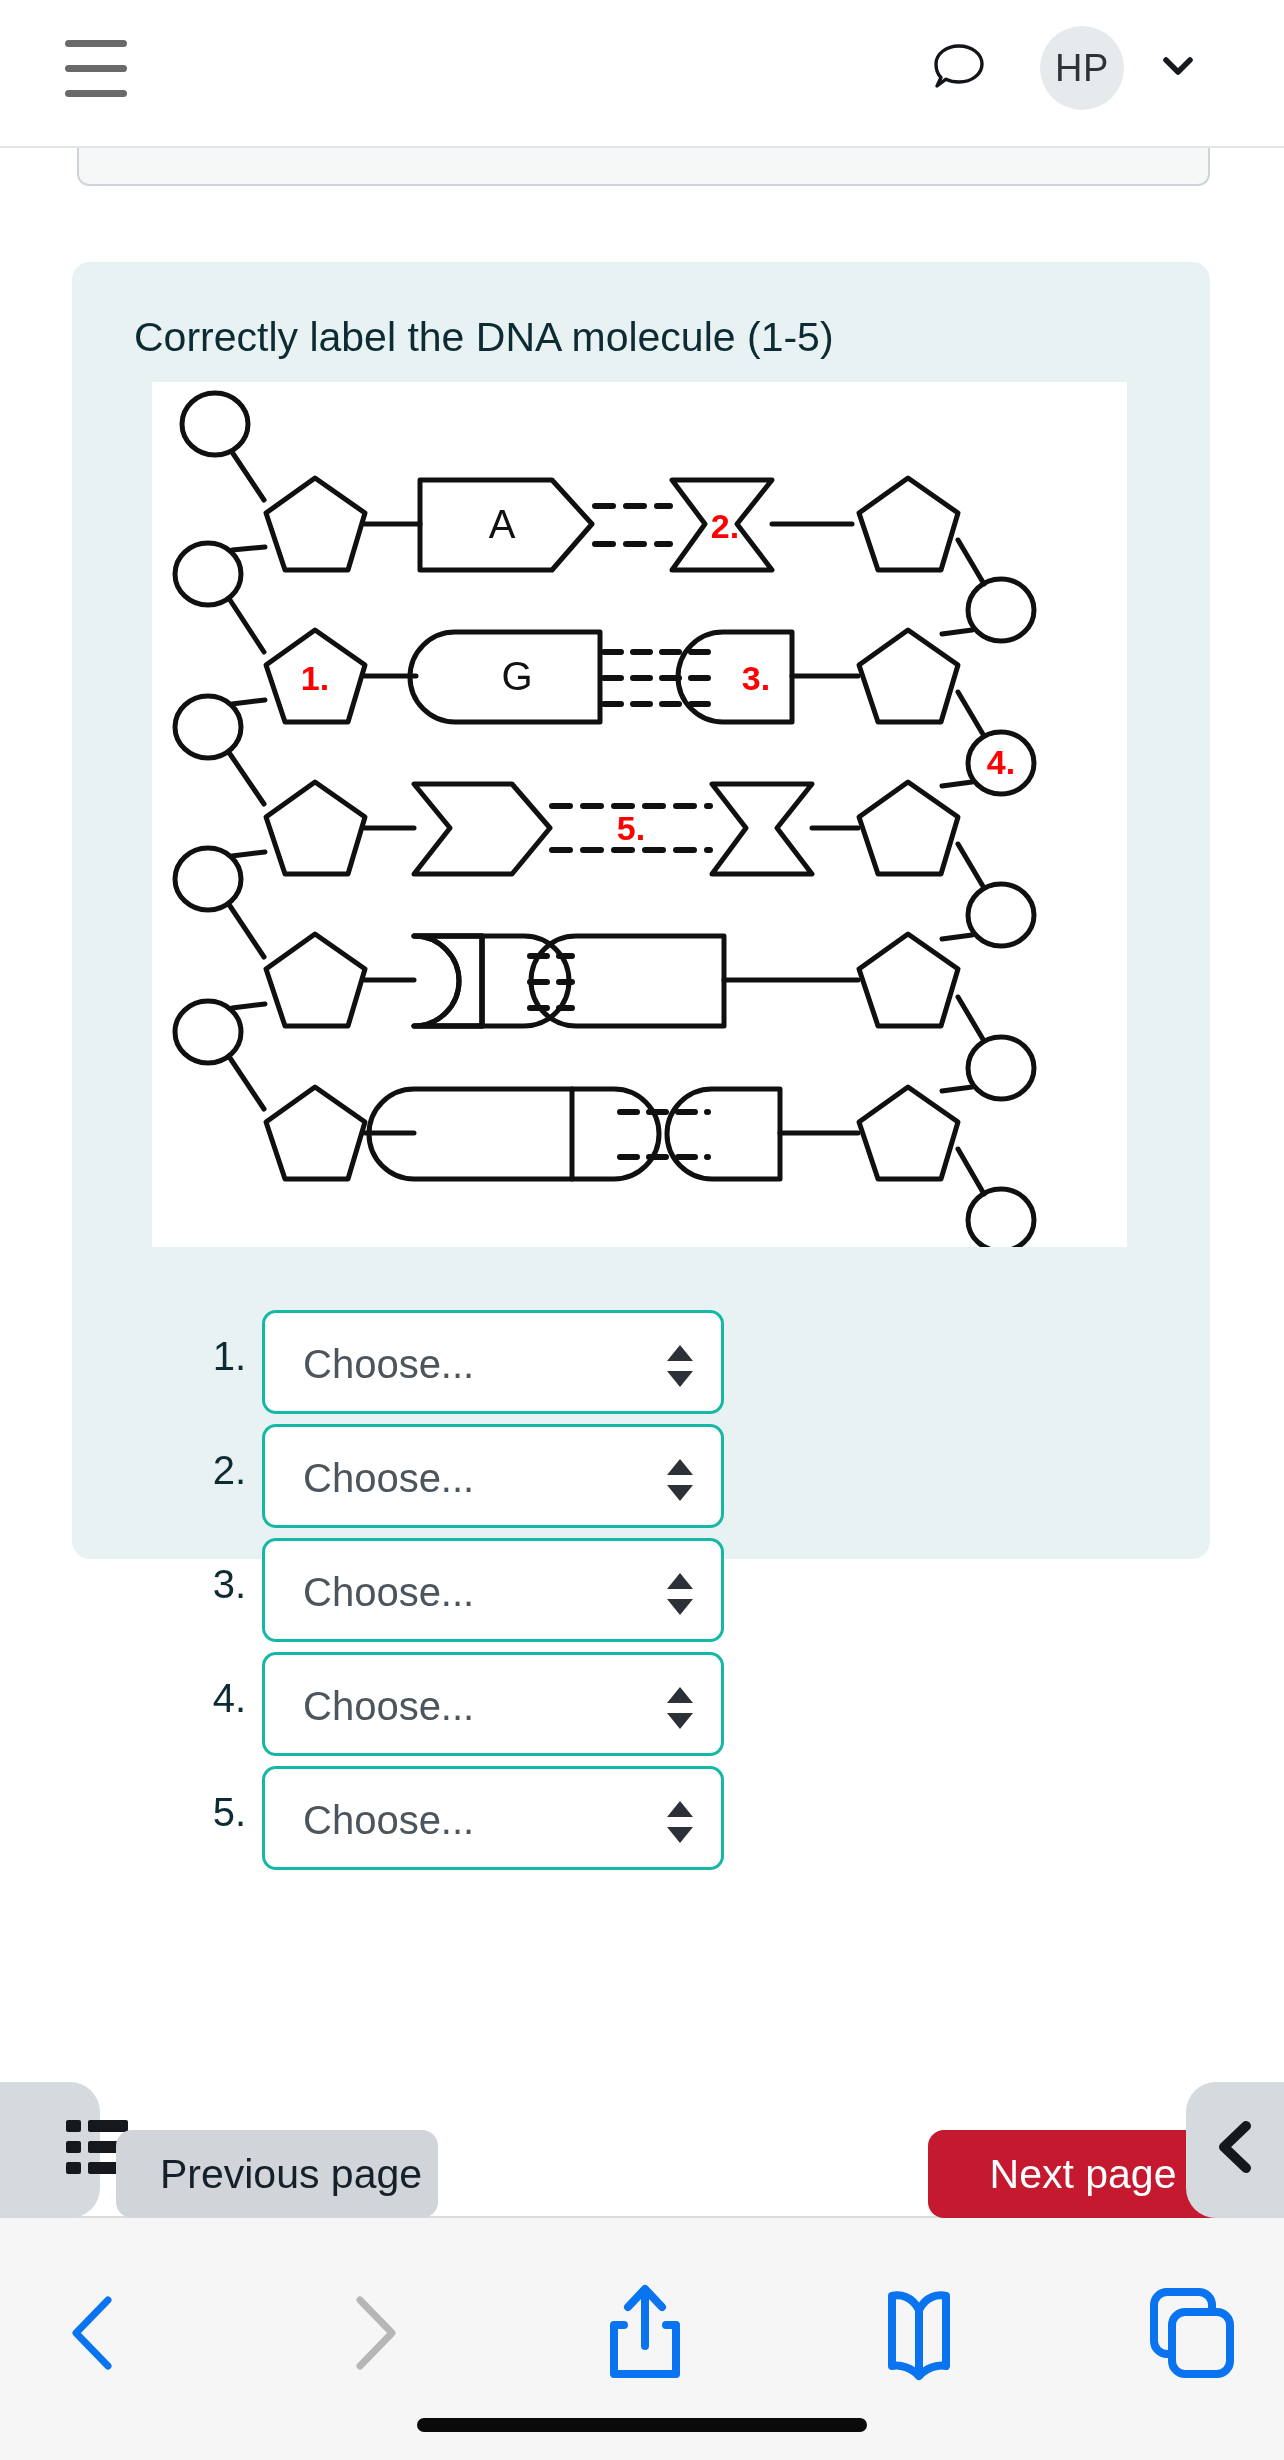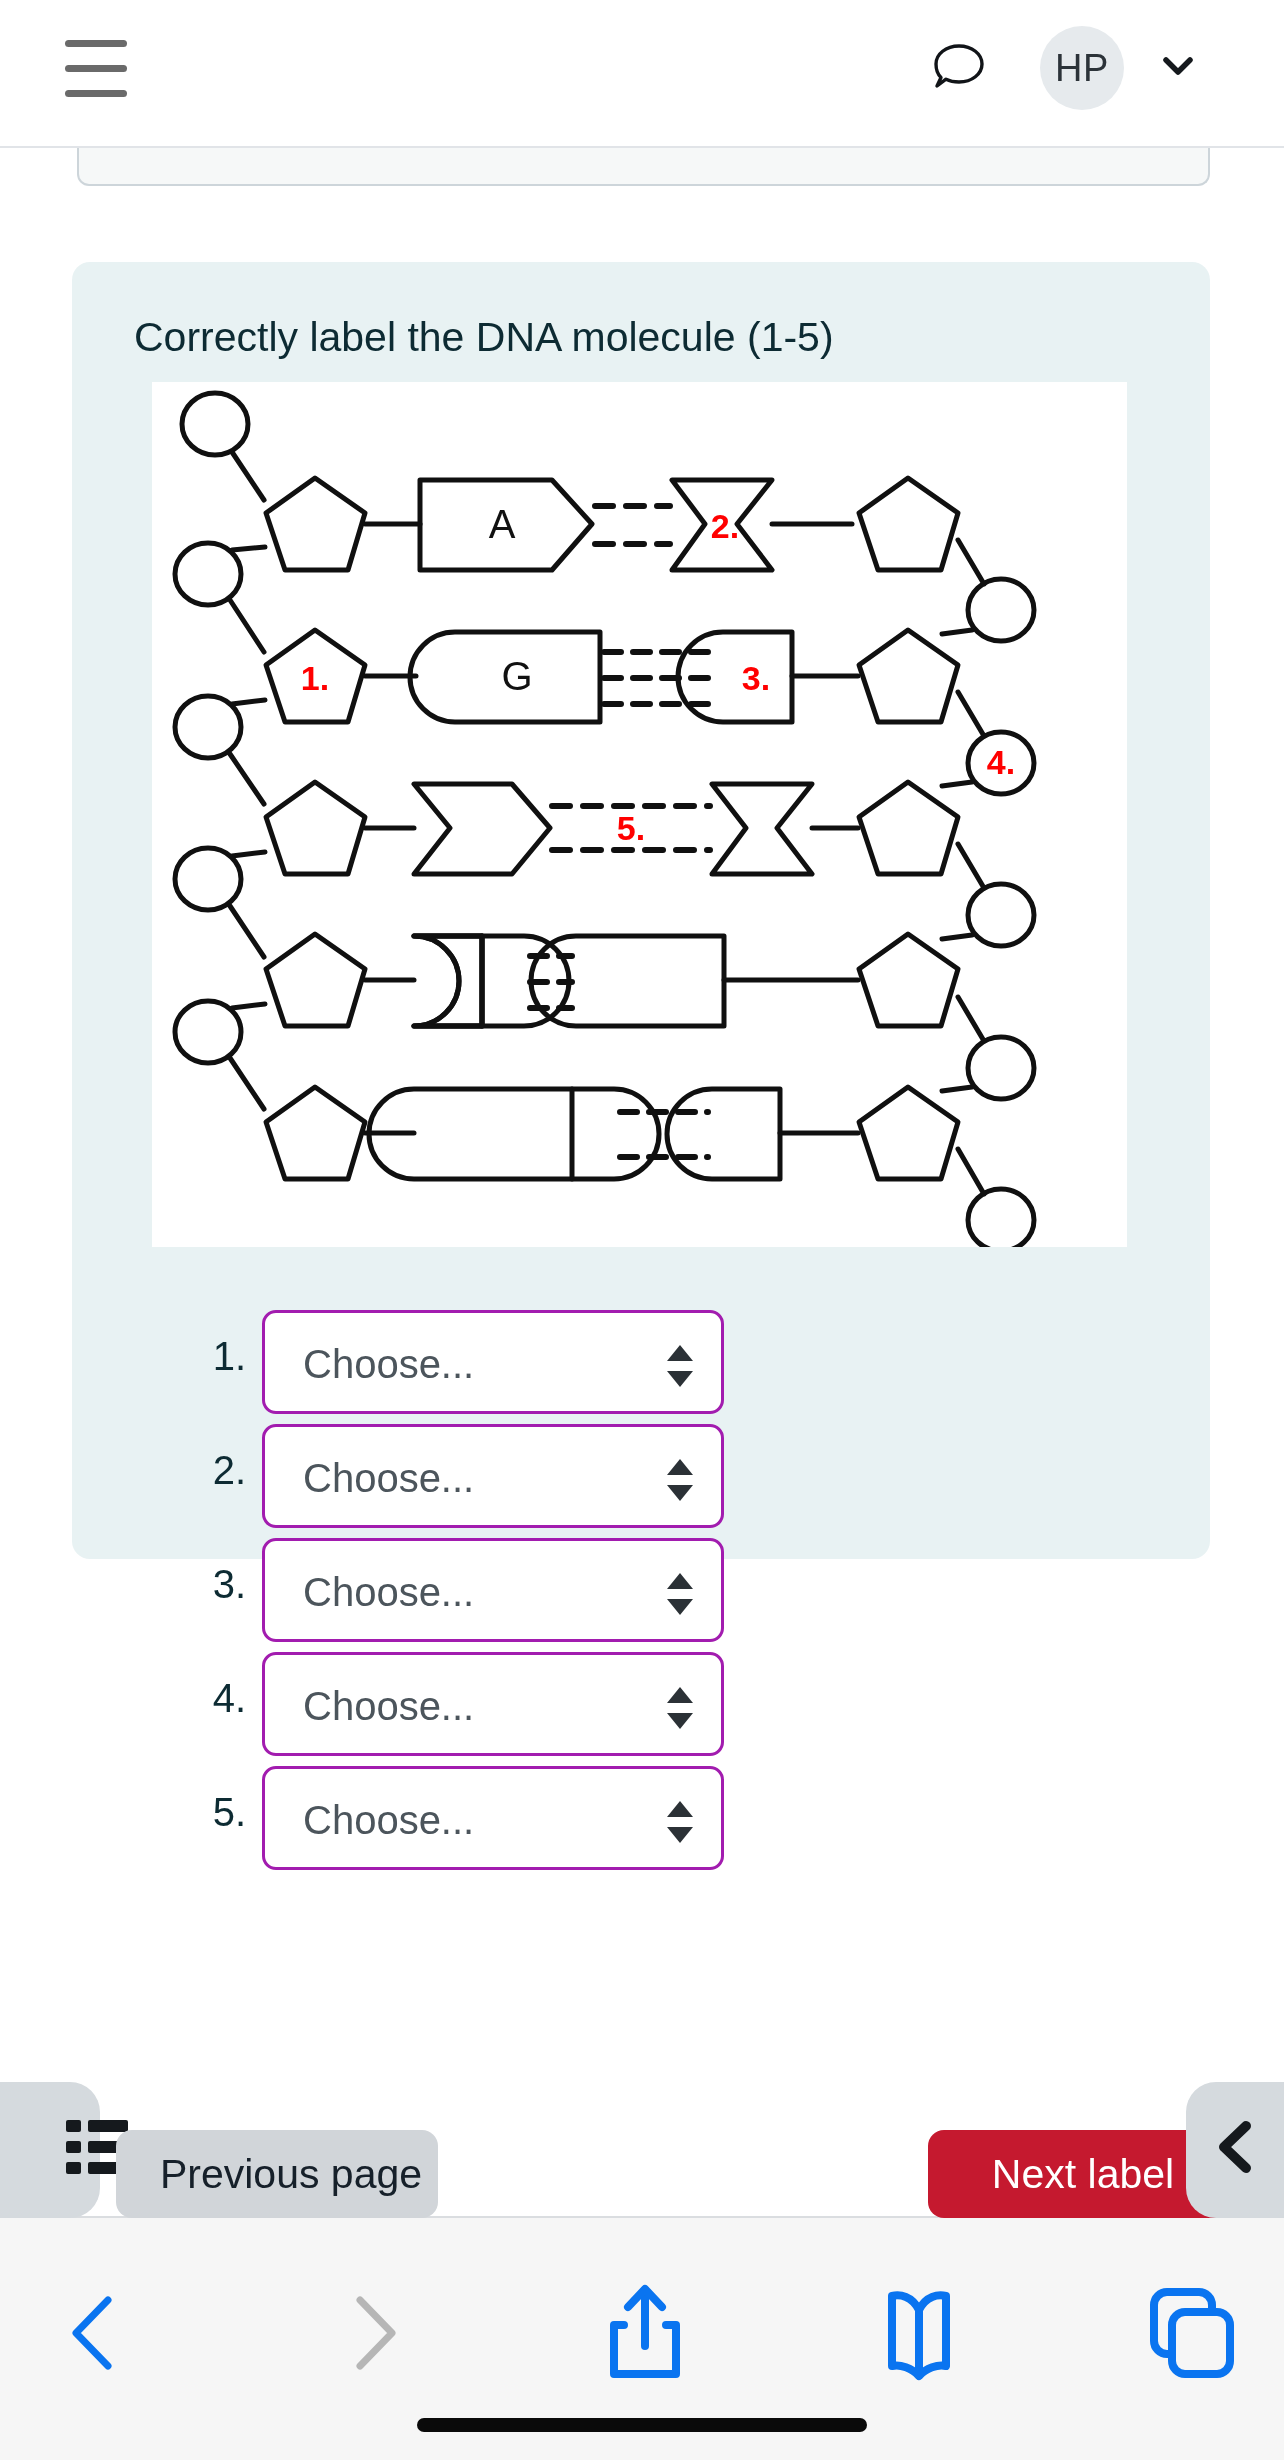--- a/index.html
+++ b/index.html
@@ -121,21 +121,21 @@
     width: 44px;
     text-align: right;
     font-size: 40px;
     color: #0d2b33;
   }
   .answer-select {
     position: absolute;
     left: 128px; top: 2px;
     width: 462px; height: 104px;
     background: #ffffff;
-    border: 3px solid #a21caf;
+    border: 3px solid #14b8a6;
     border-radius: 14px;
     cursor: pointer;
   }
   .answer-select .placeholder {
     position: absolute;
     left: 38px; top: 29px;
     font-size: 40px;
     color: #4c555c;
   }
   .stepper {
@@ -481,21 +481,21 @@
         <rect x="0" y="23" width="15" height="12" rx="2" fill="#15191d"></rect>
         <rect x="0" y="44" width="15" height="12" rx="2" fill="#15191d"></rect>
         <rect x="22" y="2" width="40" height="12" rx="2" fill="#15191d"></rect>
         <rect x="22" y="23" width="40" height="12" rx="2" fill="#15191d"></rect>
         <rect x="22" y="44" width="40" height="12" rx="2" fill="#15191d"></rect>
       </svg>
     </div>
 
     <button class="btn-prev">Previous page</button>
 
-    <button class="btn-next">Next label</button>
+    <button class="btn-next">Next page</button>
 
     <div class="nav-tab-right"></div>
     <div class="collapse-chevron">
       <svg viewBox="0 0 48 54">
         <path d="M34 6 L12 27 L34 48" fill="none" stroke="#15191d" stroke-width="10" stroke-linecap="round" stroke-linejoin="round"></path>
       </svg>
     </div>
   </div>
 
   <div class="safari-bar">

